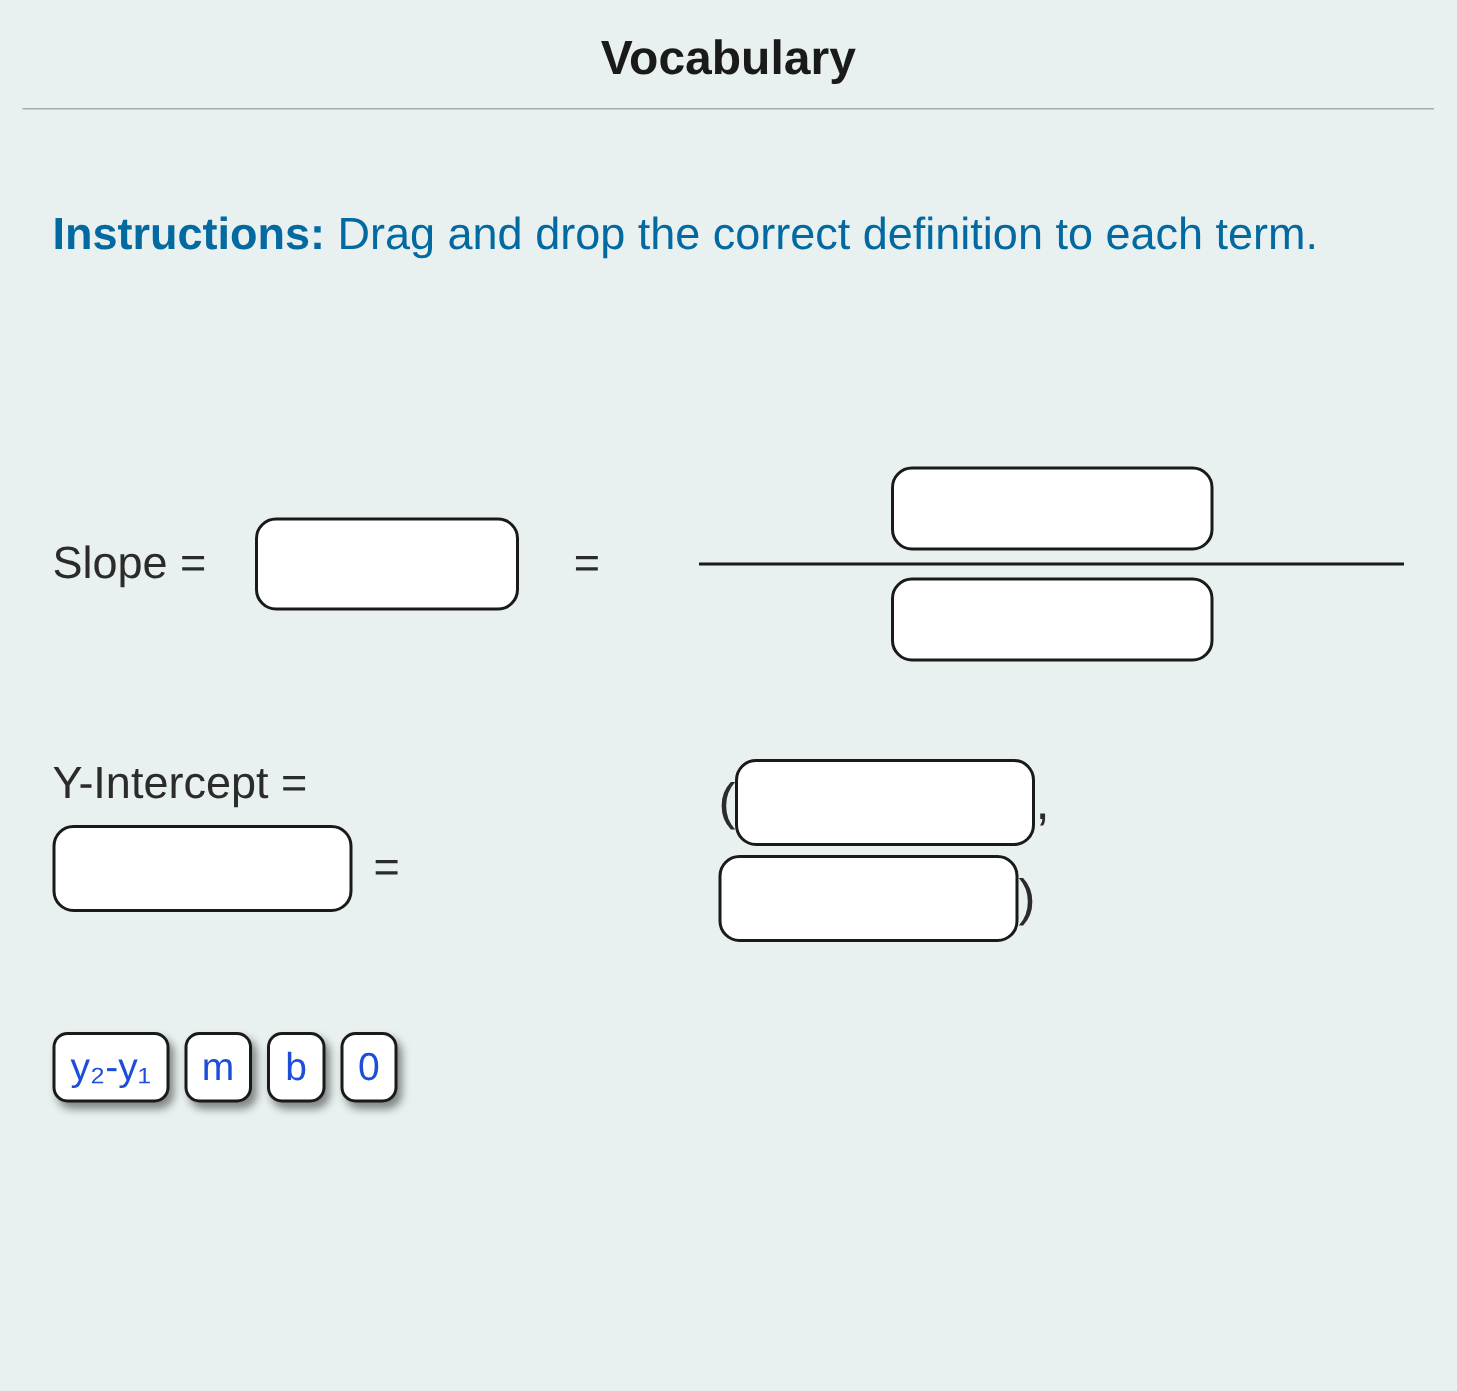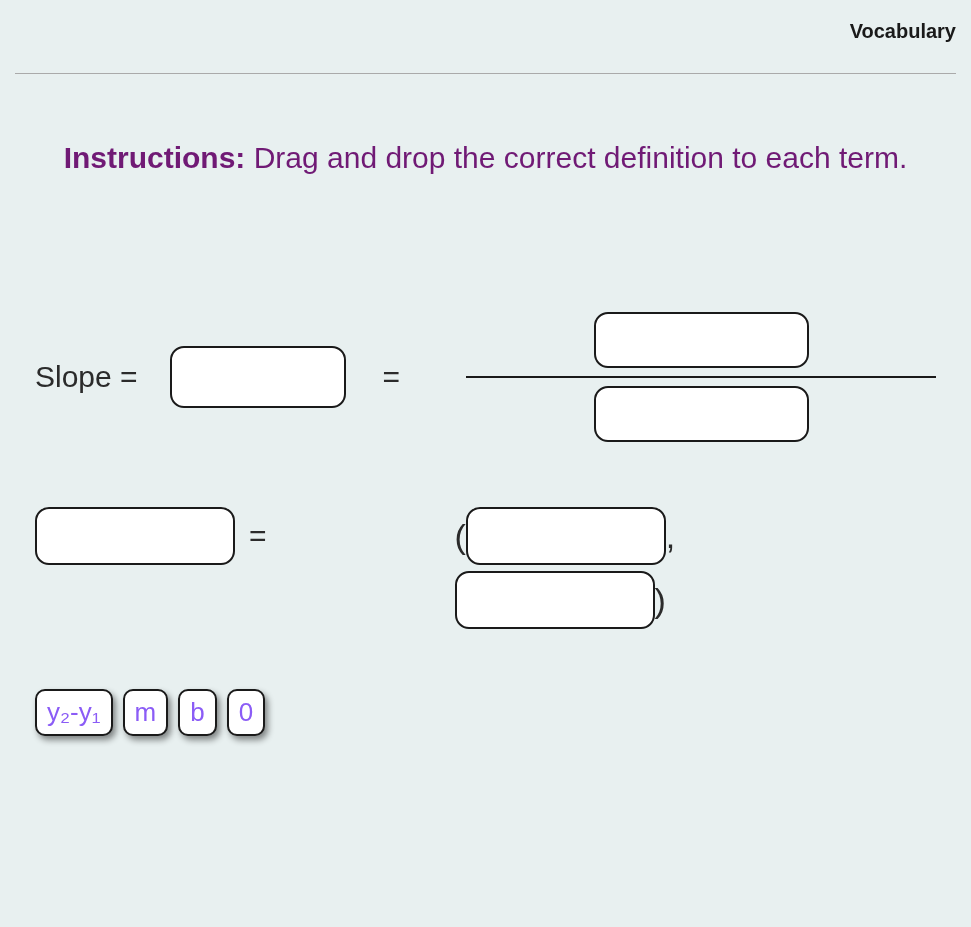--- a/index.html
+++ b/index.html
@@ -9,36 +9,35 @@
     }
     body {
       font-family: -apple-system, BlinkMacSystemFont, "Segoe UI", Helvetica, Arial, sans-serif;
       background: #e8f0f0;
       width: 971px;
       height: 927px;
       padding: 20px 15px;
       color: #1a1a1a;
     }
     .title {
-      text-align: right;
-      font-size: 20px;
+      text-align: center;
+      font-size: 32px;
       font-weight: 700;
-      margin-bottom: 30px;
+      margin-bottom: 15px;
     }
     .divider {
       border: none;
       border-top: 1px solid #aaa;
       margin-bottom: 60px;
     }
     .instructions {
       font-size: 30px;
       line-height: 1.6;
       margin: 0 20px 130px 20px;
-      color: #701a75;
-      text-align: center;
+      color: #0369a1;
     }
     .instructions strong {
       font-weight: 700;
     }
     .exercise {
       margin: 0 20px;
       font-size: 30px;
       color: #2b2b2b;
     }
     .row-slope {
@@ -111,21 +110,21 @@
       gap: 10px;
       margin-left: 0px;
     }
     .tile {
       background: #ffffff;
       border: 2px solid #1a1a1a;
       border-radius: 10px;
       padding: 6px 10px;
       font-size: 26px;
       font-family: inherit;
-      color: #8b5cf6;
+      color: #1d4ed8;
       cursor: grab;
       box-shadow: 3px 4px 6px rgba(0,0,0,0.45);
       display: inline-flex;
       align-items: center;
       justify-content: center;
       min-width: 32px;
       min-height: 42px;
       text-align: center;
     }
   </style>
@@ -147,20 +146,21 @@
     <span class="equals">=</span>
     <span class="fraction">
       <span class="drop-slot slot-fr"></span>
       <span class="fraction-bar"></span>
       <span class="drop-slot slot-fr"></span>
     </span>
   </div>
 
   <div class="row-yint">
     <div class="left-yint">
+      <span class="label-text">Y-Intercept =</span>
       <span class="drop-slot slot-md"></span>
       <span class="equals">=</span>
     </div>
     <div class="coord-group">
       <div class="coord-line">
         <span class="paren">(</span>
         <span class="drop-slot slot-md"></span>
         <span class="paren">,</span>
       </div>
       <div class="coord-line">

